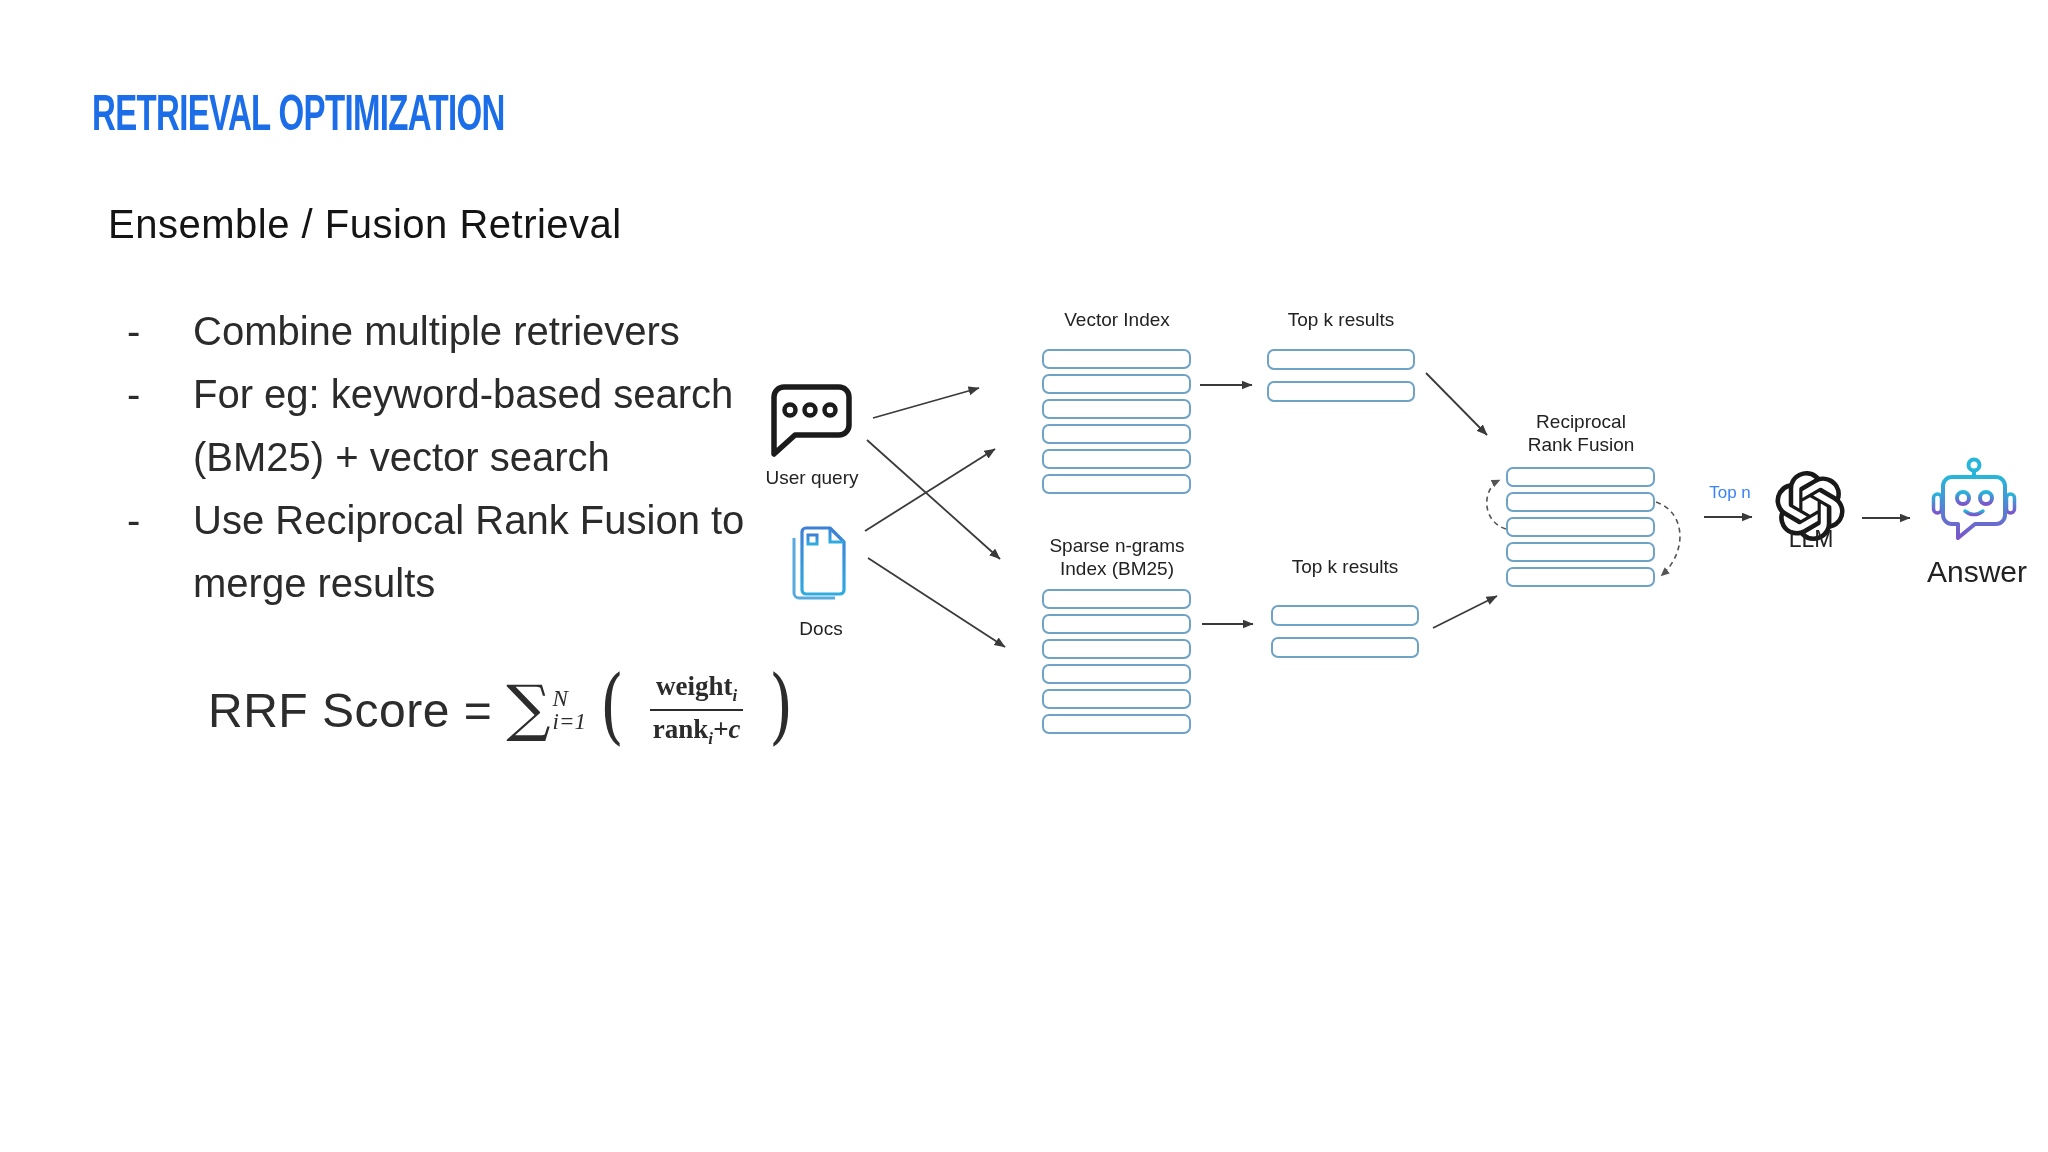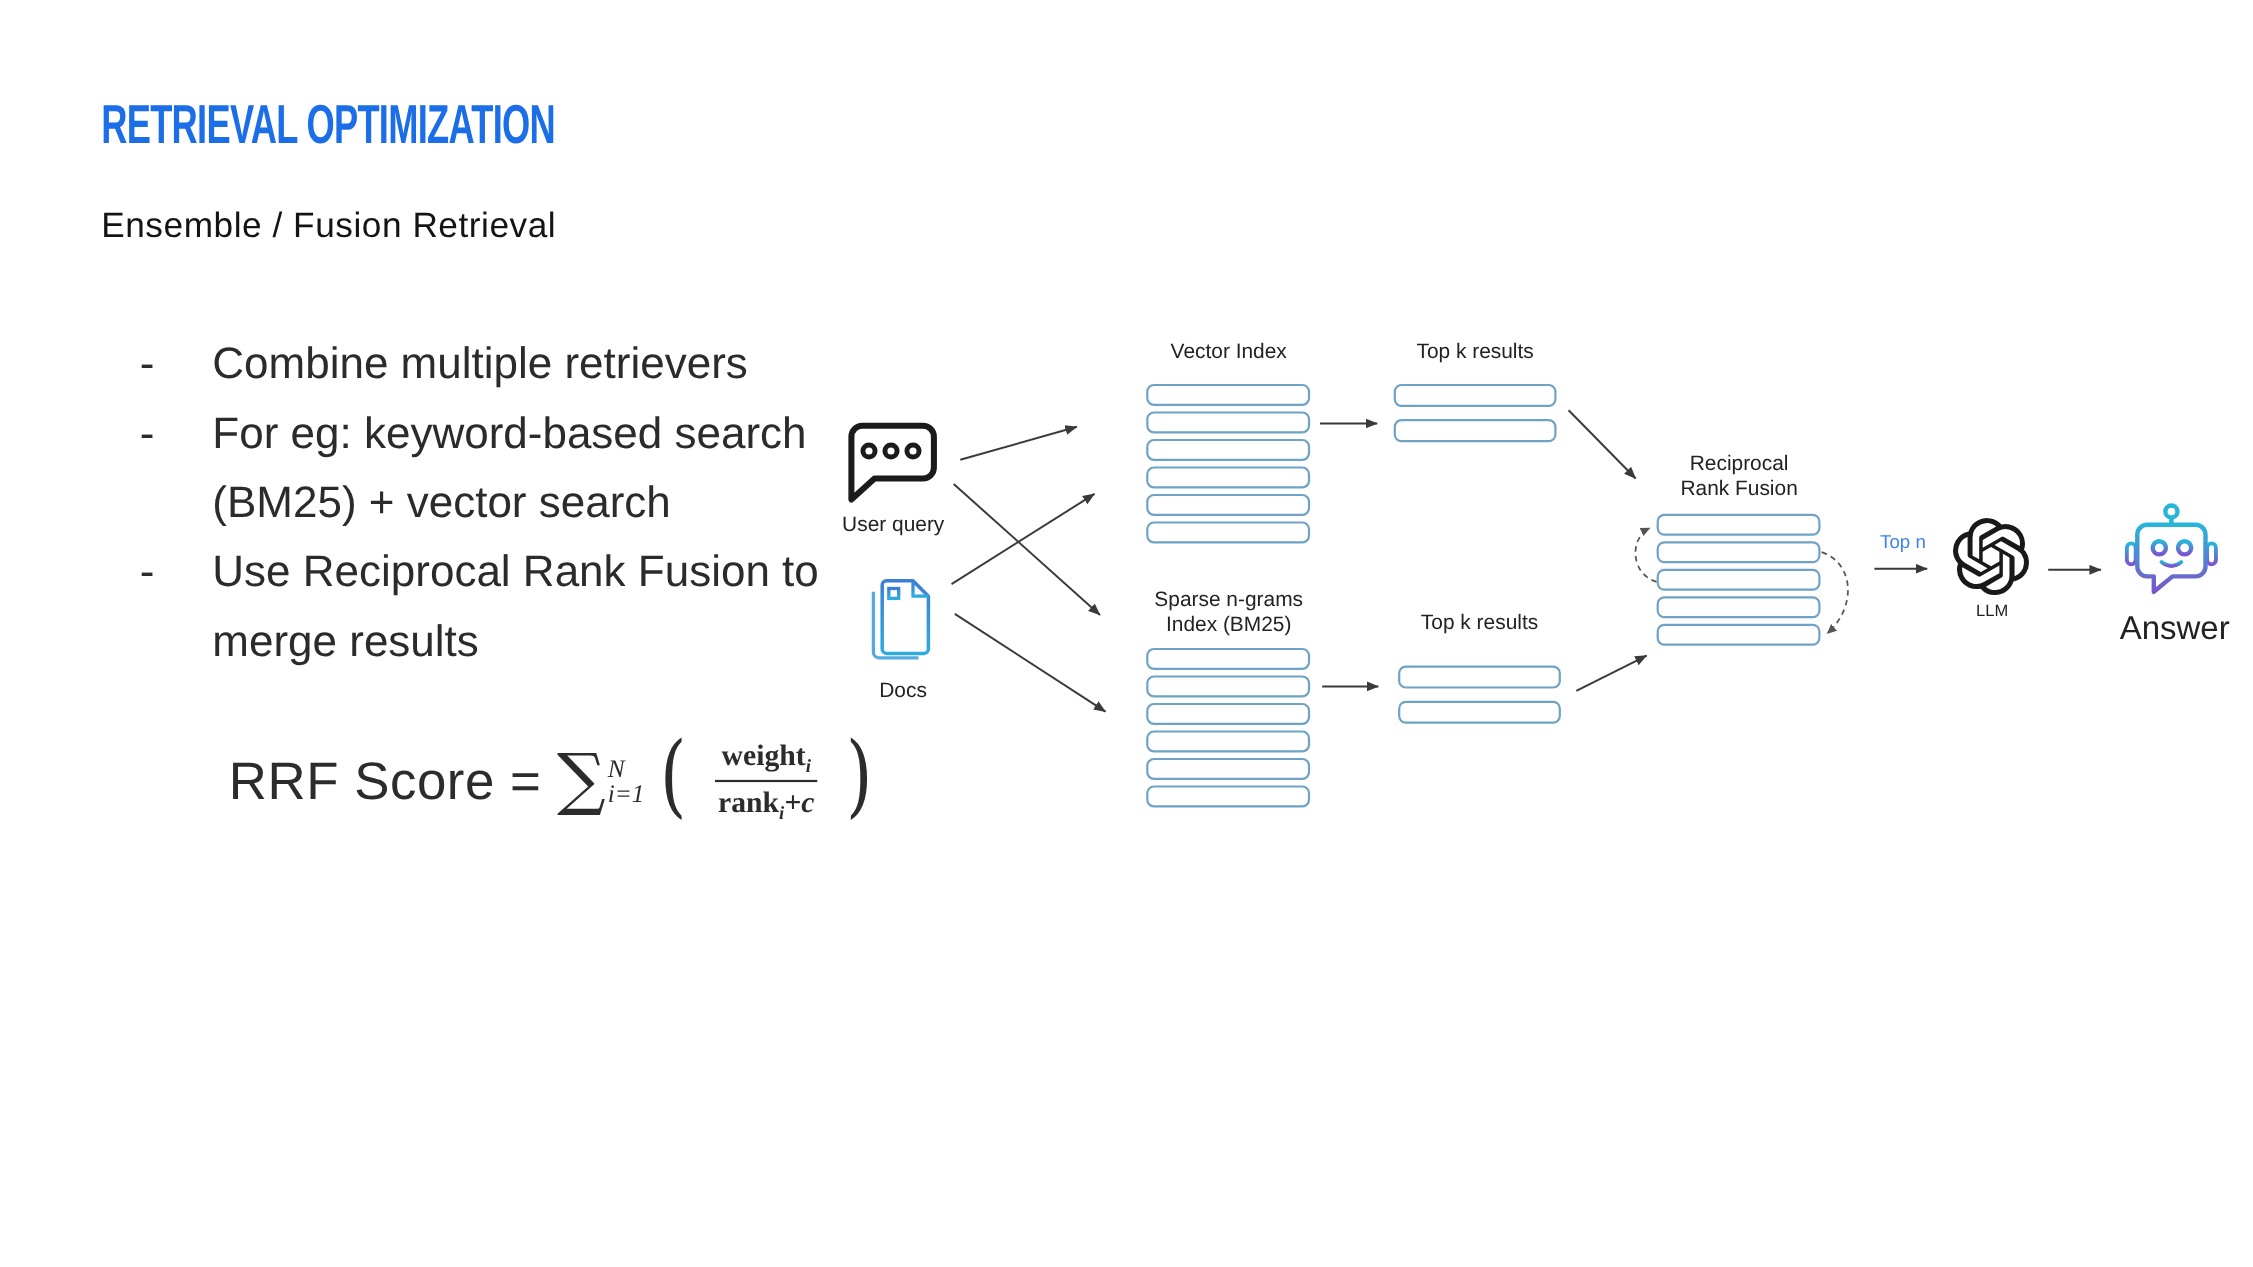--- a/index.html
+++ b/index.html
@@ -3,21 +3,21 @@
 <meta charset="utf-8">
 <style>
   html,body{margin:0;padding:0;background:#fff;}
   .slide{position:relative;width:2048px;height:976px;background:#ffffff;overflow:hidden;
          font-family:"Liberation Sans",sans-serif;color:#212121;}
 
   
   .title{position:absolute;left:92px;top:84px;margin:0;font-size:50px;font-weight:800;
          color:#1c6ee8;letter-spacing:-1px;transform:scaleX(0.66);transform-origin:left top;
          white-space:nowrap;}
-  .subtitle{position:absolute;left:92px;top:186px;margin:0;font-size:32px;font-weight:400;
+  .subtitle{position:absolute;left:92px;top:186px;margin:16px;font-size:40px;font-weight:400;
             color:#141414;white-space:nowrap;letter-spacing:.5px;}
   .bullets{position:absolute;left:127px;top:300px;margin:0;padding:0;list-style:none;
            width:660px;font-size:40px;color:#2b2b2b;}
   .bullets li{position:relative;padding-left:66px;line-height:63px;}
   .bullets .dash{position:absolute;left:0;top:0;}
   .bullets .bl{display:block;white-space:nowrap;}
 
   
   .formula{position:absolute;left:208px;top:668px;height:84px;display:flex;align-items:center;color:#2c2c2c;}
   .f-lhs{font-size:48px;letter-spacing:.5px;margin-right:14px;}
@@ -185,21 +185,21 @@
       <div class="box"></div>
       <div class="box"></div>
       <div class="box"></div>
     </div>
 
   <div class="lbl small" style="left:1701px;top:481px;width:58px">Top n</div>
 
   <svg class="icon" style="left:1775px;top:470px" width="70" height="72" viewBox="0 0 24 24">
     <path fill="#191919" d="M22.2819 9.8211a5.9847 5.9847 0 0 0-.5157-4.9108 6.0462 6.0462 0 0 0-6.5098-2.9A6.0651 6.0651 0 0 0 4.9807 4.1818a5.9847 5.9847 0 0 0-3.9977 2.9 6.0462 6.0462 0 0 0 .7427 7.0966 5.98 5.98 0 0 0 .511 4.9107 6.051 6.051 0 0 0 6.5146 2.9001A5.9847 5.9847 0 0 0 13.2599 24a6.0557 6.0557 0 0 0 5.7718-4.2058 5.9894 5.9894 0 0 0 3.9977-2.9001 6.0557 6.0557 0 0 0-.7475-7.073zm-9.022 12.6081a4.4755 4.4755 0 0 1-2.8764-1.0408l.1419-.0804 4.7783-2.7582a.7948.7948 0 0 0 .3927-.6813v-6.7369l2.02 1.1686a.071.071 0 0 1 .038.0615v5.5826a4.504 4.504 0 0 1-4.4945 4.4849zm-9.6607-4.1254a4.4708 4.4708 0 0 1-.5346-3.0137l.142.0852 4.783 2.7582a.7712.7712 0 0 0 .7806 0l5.8428-3.3685v2.3324a.0804.0804 0 0 1-.0332.0615L9.74 19.9502a4.4992 4.4992 0 0 1-6.1408-1.6464zM2.3408 7.8956a4.485 4.485 0 0 1 2.3655-1.9728V11.6a.7664.7664 0 0 0 .3879.6765l5.8144 3.3543-2.0201 1.1685a.0757.0757 0 0 1-.071 0l-4.8303-2.7865A4.504 4.504 0 0 1 2.3408 7.8956zm16.5963 3.8558L13.1038 8.364 15.1192 7.2a.0757.0757 0 0 1 .071 0l4.8303 2.7913a4.4944 4.4944 0 0 1-.6765 8.1042v-5.6772a.79.79 0 0 0-.407-.667zm2.0107-3.0231l-.142-.0852-4.7735-2.7818a.7759.7759 0 0 0-.7854 0L9.409 9.2297V6.8974a.0662.0662 0 0 1 .0284-.0615l4.8303-2.7866a4.4992 4.4992 0 0 1 6.6802 4.66zM8.3065 12.863l-2.02-1.1638a.0804.0804 0 0 1-.038-.0567V6.0742a4.4992 4.4992 0 0 1 7.3757-3.4537l-.142.0805L8.704 5.459a.7948.7948 0 0 0-.3927.6813zm1.0976-2.3654l2.602-1.4998 2.6069 1.4998v2.9996l-2.5974 1.4997-2.6067-1.4997Z"></path>
   </svg>
-  <div class="lbl" style="left:1761px;top:544px;width:100px;font-size:15px">LLM</div>
+  <div class="lbl" style="left:1761px;top:528px;width:100px;font-size:23px">LLM</div>
 
   <svg class="icon" style="left:1930px;top:456px" width="88" height="92" viewBox="0 0 88 92">
     <defs>
       <linearGradient id="rg" x1="0" y1="0" x2="0" y2="1">
         <stop offset="0" stop-color="#27b6da"></stop>
           <stop offset="1" stop-color="#7b55cb"></stop>
       </linearGradient>
     </defs>
     <circle cx="44" cy="9" r="5.5" fill="none" stroke="#27b6da" stroke-width="4"></circle>
     <path d="M44,14 V21" stroke="#27b6da" stroke-width="4"></path>

